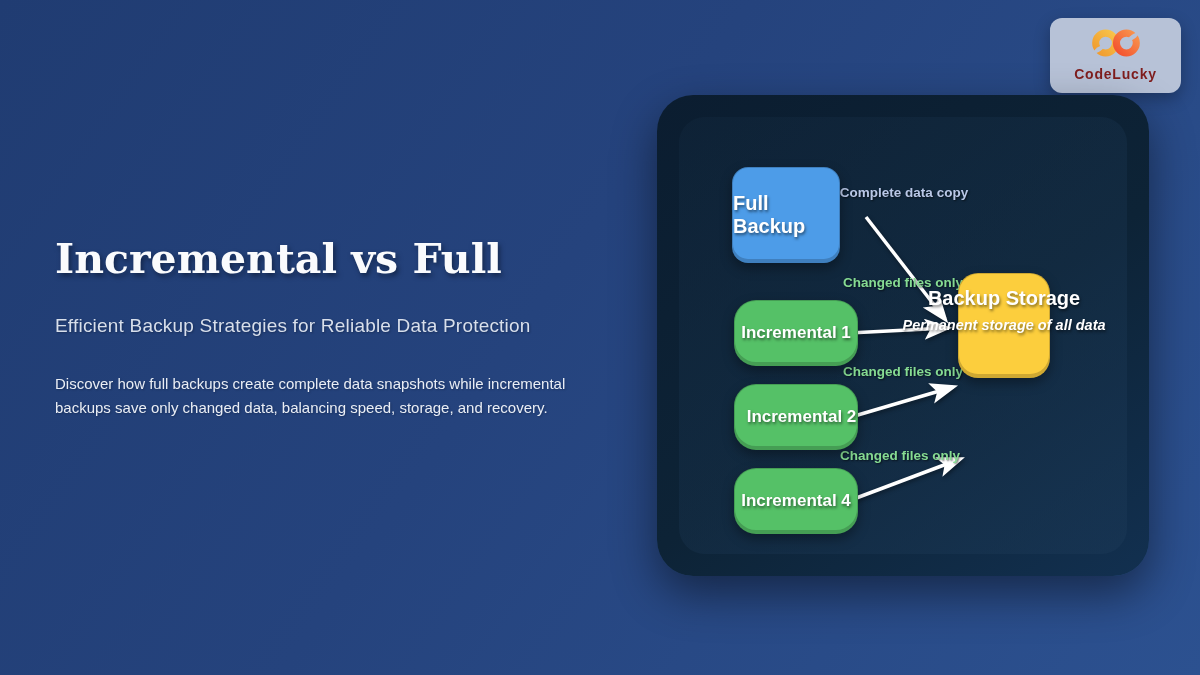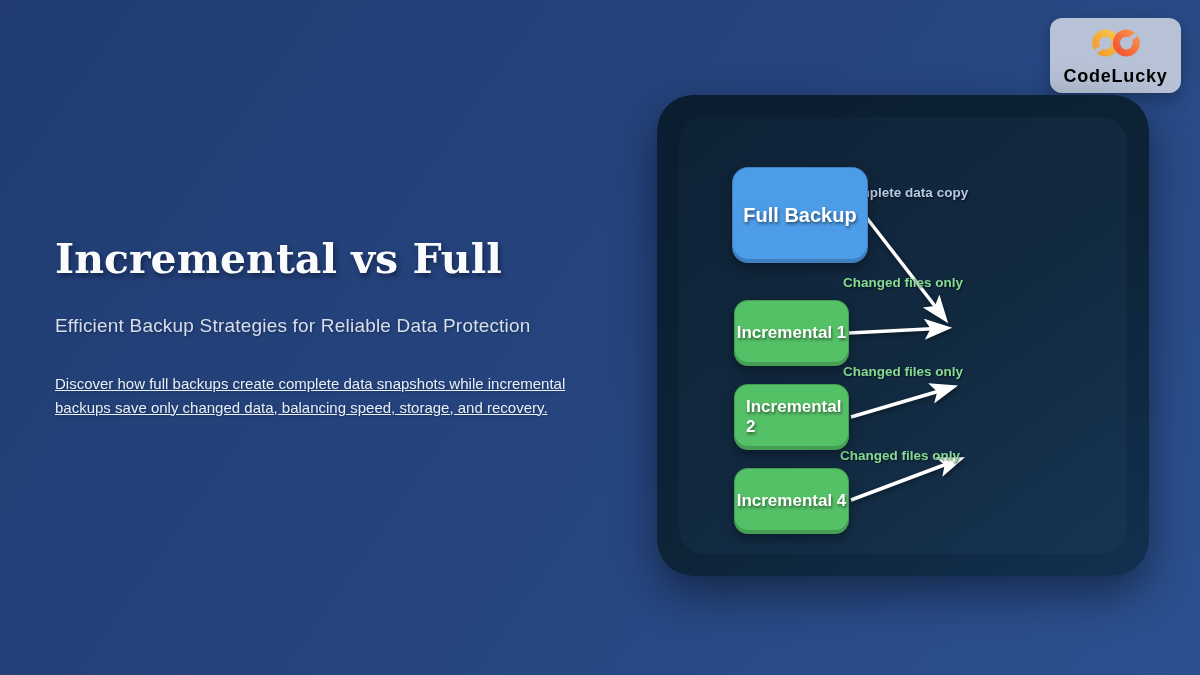--- a/index.html
+++ b/index.html
@@ -32,39 +32,38 @@
     white-space: nowrap;
     text-shadow: 1px 1px 2px rgba(8,16,36,0.35);
   }
   .hero-description {
     margin-top: 35px;
     width: 534px;
     font-size: 15px;
     line-height: 23.5px;
     color: #eaeef5;
     text-shadow: 1px 1px 2px rgba(8,16,36,0.3);
-    text-decoration: underline;
   }
 
   
   .logo-card {
     position: absolute; left: 1050px; top: 18px;
     width: 131px; height: 75px;
     background: #b7c2d7;
     border-radius: 12px;
     box-shadow: 0 6px 16px rgba(0,0,0,0.28);
     display: flex; flex-direction: column; align-items: center;
     padding-top: 9px;
   }
   .logo-brand {
     margin-top: 1px;
-    font-size: 18px;
+    font-size: 14px;
     font-weight: 600;
     letter-spacing: 0.8px;
-    color: #000000;
+    color: #7f1d1d;
     text-align: center;
   }
 
   
   .panel {
     position: absolute; left: 657px; top: 95px;
     width: 492px; height: 481px;
     border-radius: 36px;
     background: linear-gradient(145deg, #0b1d30 0%, #0d2336 55%, #123050 100%);
     box-shadow: 0 18px 45px rgba(0,0,0,0.45);
@@ -77,25 +76,25 @@
 
   .node {
     position: absolute;
     display: flex; align-items: center; justify-content: center;
     color: #ffffff; font-weight: 700;
     text-shadow: 1px 2px 3px rgba(0,0,0,0.5);
     border: 1px solid rgba(0,0,0,0.18);
     box-shadow: inset 0 -3px 0 rgba(0,0,0,0.18), 0 5px 12px rgba(0,0,0,0.35);
   }
   .node-full {
-    left: 75px; top: 72px; width: 136px; height: 96px;
+    left: 75px; top: 72px; width: 108px; height: 96px;
     border-radius: 16px; background: #4d9ce8; font-size: 20px;
   }
-  .node-inc { width: 115px; height: 66px; left: 77px;
-    border-radius: 14px; background: #55c167; font-size: 17px;
+  .node-inc { width: 124px; height: 66px; left: 77px;
+    border-radius: 22px; background: #55c167; font-size: 17px;
   }
   .node-inc1 { top: 205px; }
   .node-inc2 { top: 289px; padding-left: 11px; }
   .node-inc3 { top: 373px; }
   .node-storage {
     left: 301px; top: 178px; width: 92px; height: 105px;
     border-radius: 20px; background: #fcce3d;
     flex-direction: column; justify-content: flex-start;
     padding-top: 13px;
   }
@@ -179,15 +178,19 @@
     </div>
     <div class="node node-inc node-inc1">
       <span>Incremental 1</span>
     </div>
     <div class="node node-inc node-inc2">
       <span>Incremental 2</span>
     </div>
     <div class="node node-inc node-inc3">
       <span>Incremental 4</span>
     </div>
+    <div class="node node-storage">
+      <span class="storage-title">Backup Storage</span>
+      <span class="storage-sub">Permanent storage of all data</span>
+    </div>
   </div>
 
 </div>
 
 </body></html>

